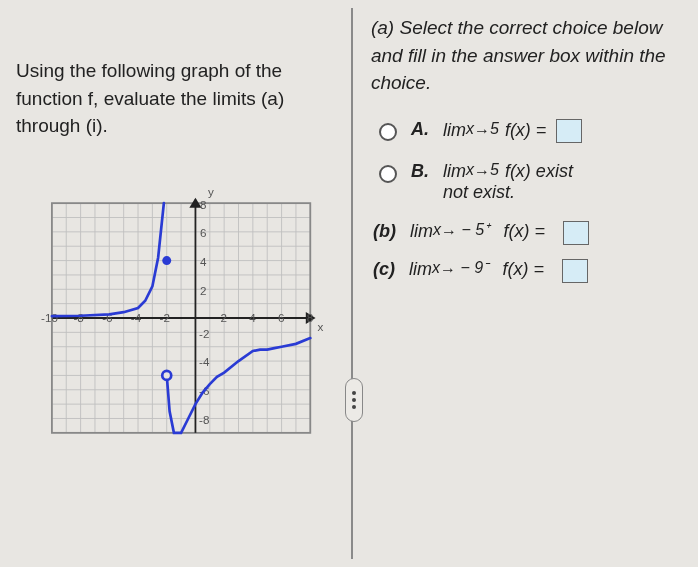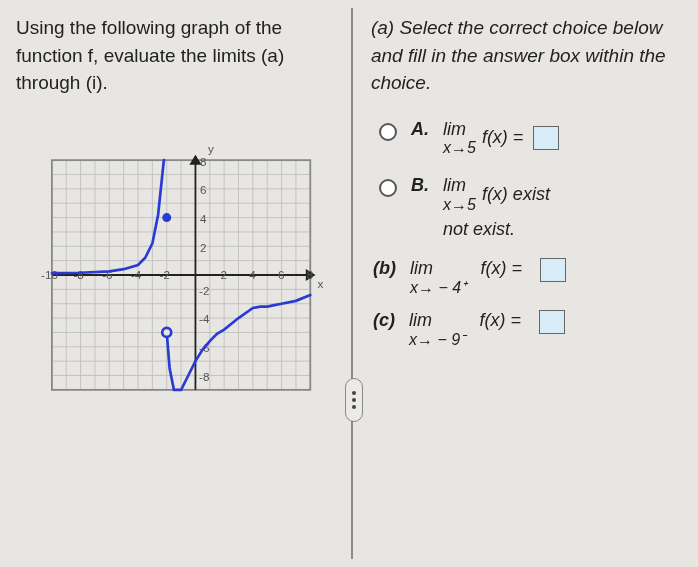--- a/index.html
+++ b/index.html
@@ -25,20 +25,21 @@
   }
   .divider {
     width: 2px;
     background: #8a8a8a;
     margin: 0 2px;
   }
   .prompt {
     font-size: 19px;
     line-height: 1.45;
     margin-bottom: 18px;
+    margin-top: 43px;
   }
   .graph-wrap {
     display: flex;
     justify-content: center;
     margin-top: 12px;
   }
   .choice-heading {
     font-size: 19px;
     line-height: 1.45;
     margin-bottom: 22px;
@@ -63,21 +64,21 @@
     font-weight: bold;
     margin-right: 10px;
     min-width: 22px;
   }
   .opt-body {
     display: flex;
     flex-direction: column;
   }
   .limit-block {
     display: inline-flex;
-    flex-direction: column;
+    flex-direction: row;
     align-items: flex-start;
     vertical-align: top;
   }
   .limit-top { line-height: 1.15; }
   .limit-sub { font-size: 16px; line-height: 1.1; margin-top: 0; }
   .lim-row {
     display: flex;
     align-items: center;
     gap: 6px;
   }
@@ -238,35 +239,35 @@
     <div class="radio"></div>
     <div class="opt-letter">B.</div>
     <div class="opt-body">
       <div class="lim-row">
         <div class="limit-block">
           <span class="limit-top">lim</span>
           <span class="limit-sub">x→5</span>
         </div>
         <span>f(x) exist</span>
       </div>
-      <div style="margin-top:6px;">not exist.</div>
+      <div style="">not exist.</div>
     </div>
   </div>
 
   <div class="ellipsis-handle">
     <div class="dot"></div>
       <div class="dot"></div>
       <div class="dot"></div>
   </div>
 
   <div class="part-row">
     <span style="font-weight:bold;">(b)</span>
     <div class="limit-block">
       <span class="limit-top">lim</span>
-      <span class="limit-sub">x→ − 4⁺</span>
+      <span class="limit-sub">x→ − 5⁺</span>
     </div>
     <span>f(x) =</span>
     <span class="answer-box"></span>
   </div>
 
   <div class="part-row">
     <span style="font-weight:bold;">(c)</span>
     <div class="limit-block">
       <span class="limit-top">lim</span>
       <span class="limit-sub">x→ − 9⁻</span>

